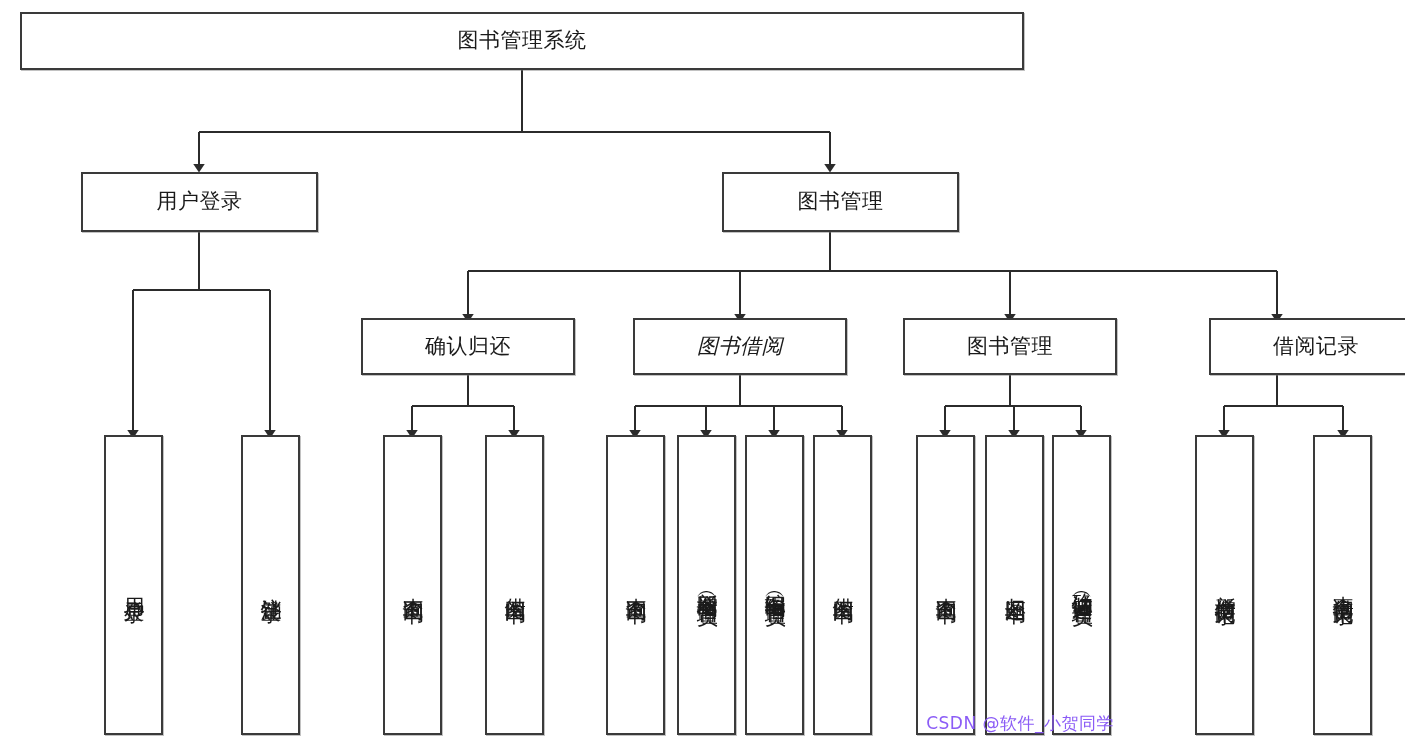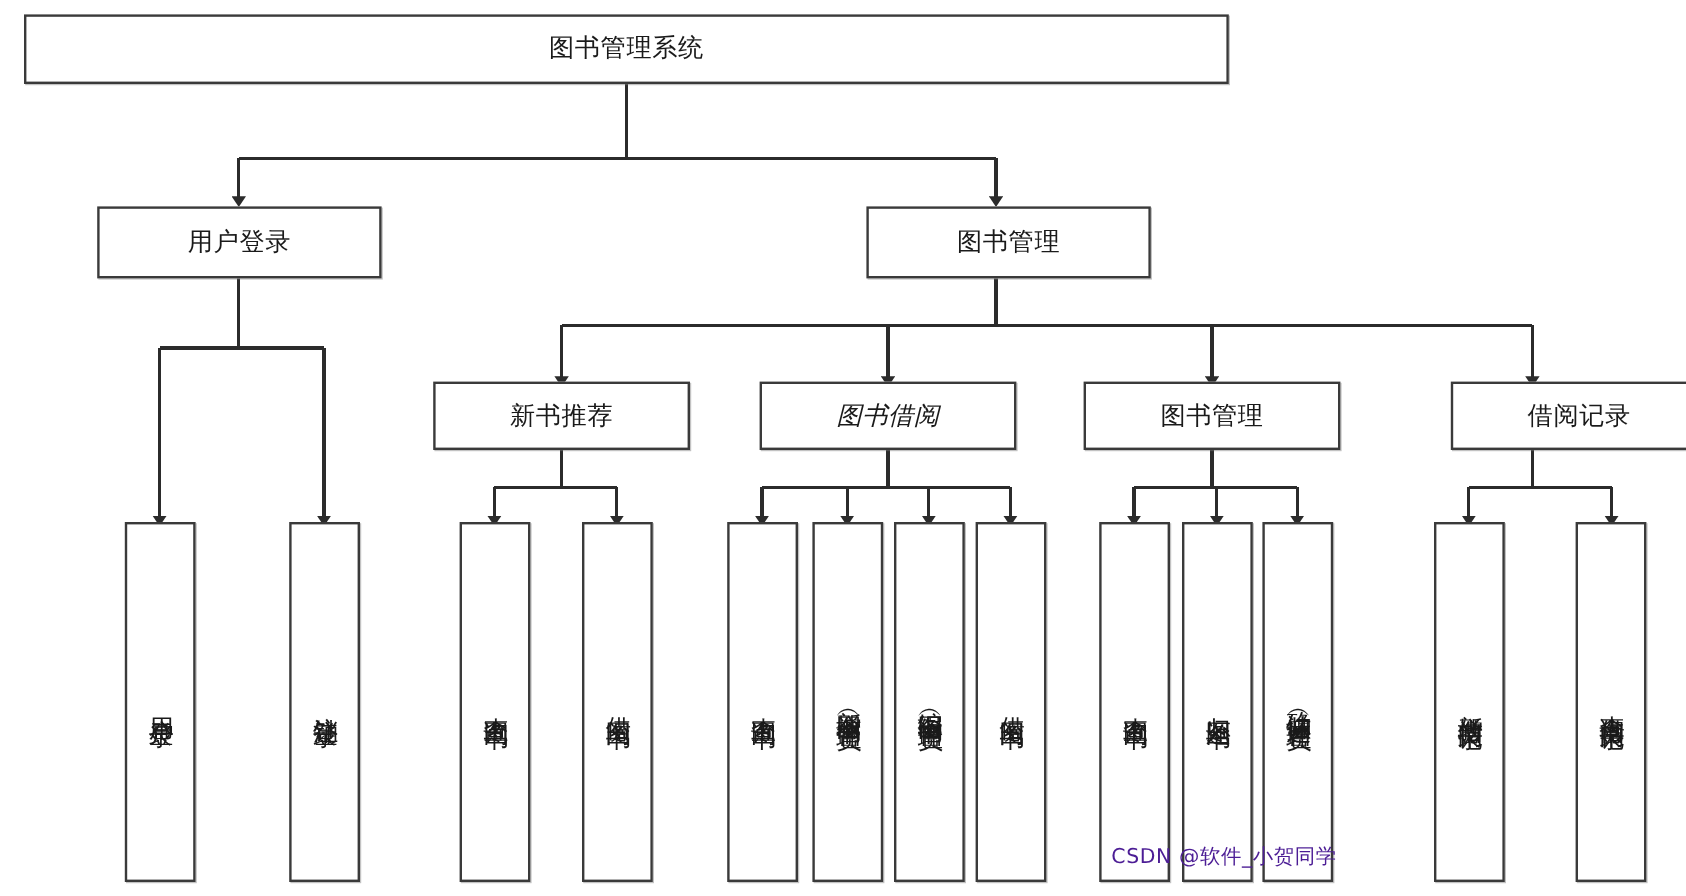--- a/index.html
+++ b/index.html
@@ -59,23 +59,23 @@
   .connector-layer {
     position: absolute;
     left: 0; top: 0;
     width: 1405px;
     height: 747px;
     pointer-events: none;
   }
   .watermark {
     position: absolute;
     right: 8px;
-    bottom: 22px;
+    bottom: 12px;
     font-size: 17px;
-    color: #4c1d95;
+    color: #8b5cf6;
     letter-spacing: 0.5px;
     white-space: nowrap;
   }
 </style>
 </head>
 <body>
 
 <div id="diagram-root">
 
   <svg class="connector-layer" viewBox="0 0 1405 747" width="1405" height="747">
@@ -134,21 +134,21 @@
 
   <div class="node-box" style="left:81px; top:172px; width:237px; height:60px;">
     <div class="node-label-h">用户登录</div>
   </div>
 
   <div class="node-box" style="left:712px; top:172px; width:237px; height:60px;margin-left:10px;">
     <div class="node-label-h">图书管理</div>
   </div>
 
   <div class="node-box" style="left:361px; top:318px; width:214px; height:57px;">
-    <div class="node-label-h">新书推荐</div>
+    <div class="node-label-h">确认归还</div>
   </div>
 
   <div class="node-box" style="left:633px; top:318px; width:214px; height:57px;font-style:italic;">
     <div class="node-label-h">图书借阅</div>
   </div>
 
   <div class="node-box" style="left:903px; top:318px; width:214px; height:57px;">
     <div class="node-label-h">图书管理</div>
   </div>
 

